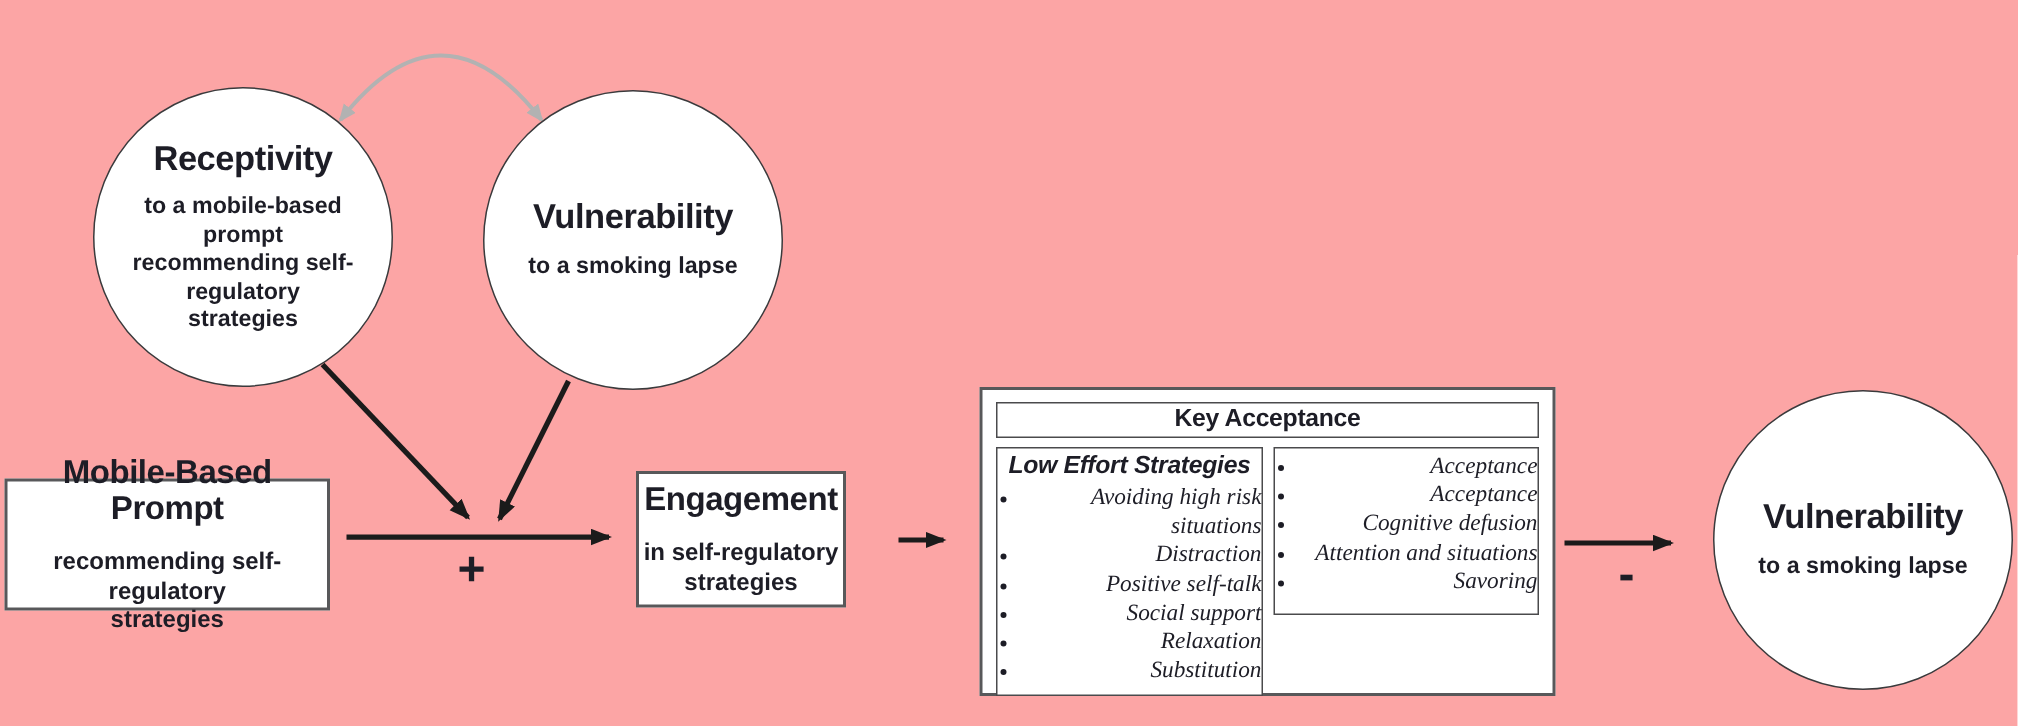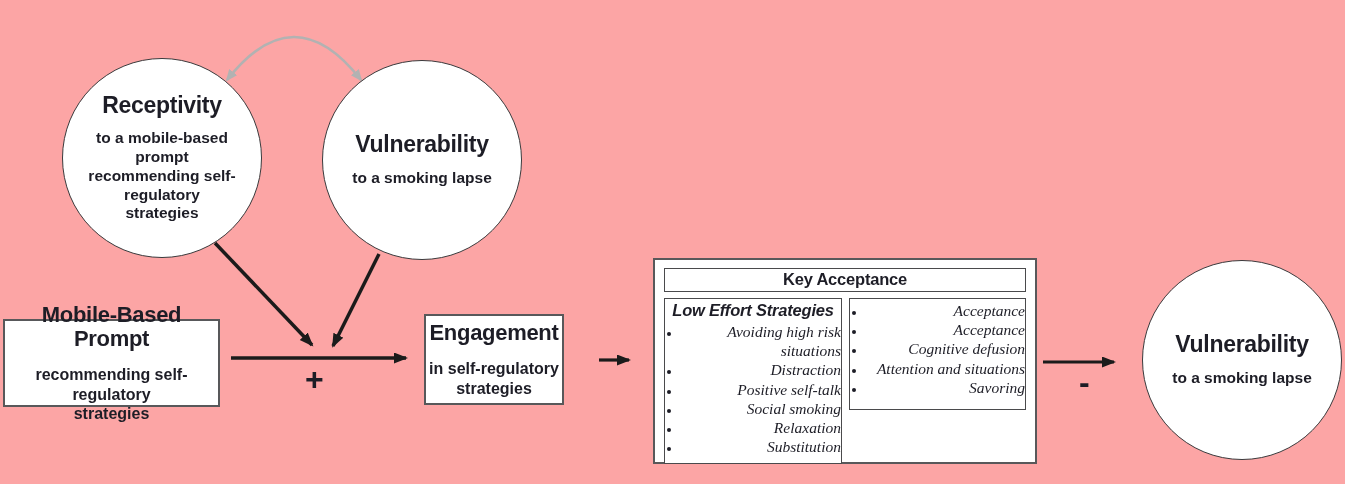--- a/index.html
+++ b/index.html
@@ -116,21 +116,21 @@
   <div class="km">
     <div class="km-header">Key Acceptance</div>
     <div class="km-cols">
 
       <div class="km-col c1">
         <div class="km-col-title">Low Effort Strategies</div>
         <ul class="km-list">
           <li>Avoiding high risk situations</li>
           <li>Distraction</li>
           <li>Positive self-talk</li>
-          <li>Social smoking</li>
+          <li>Social support</li>
           <li>Relaxation</li>
           <li>Substitution</li>
         </ul>
       </div>
 
       <div class="km-col c2">
         <ul class="km-list">
           <li>Acceptance</li>
           <li>Acceptance</li>
           <li>Cognitive defusion</li>

